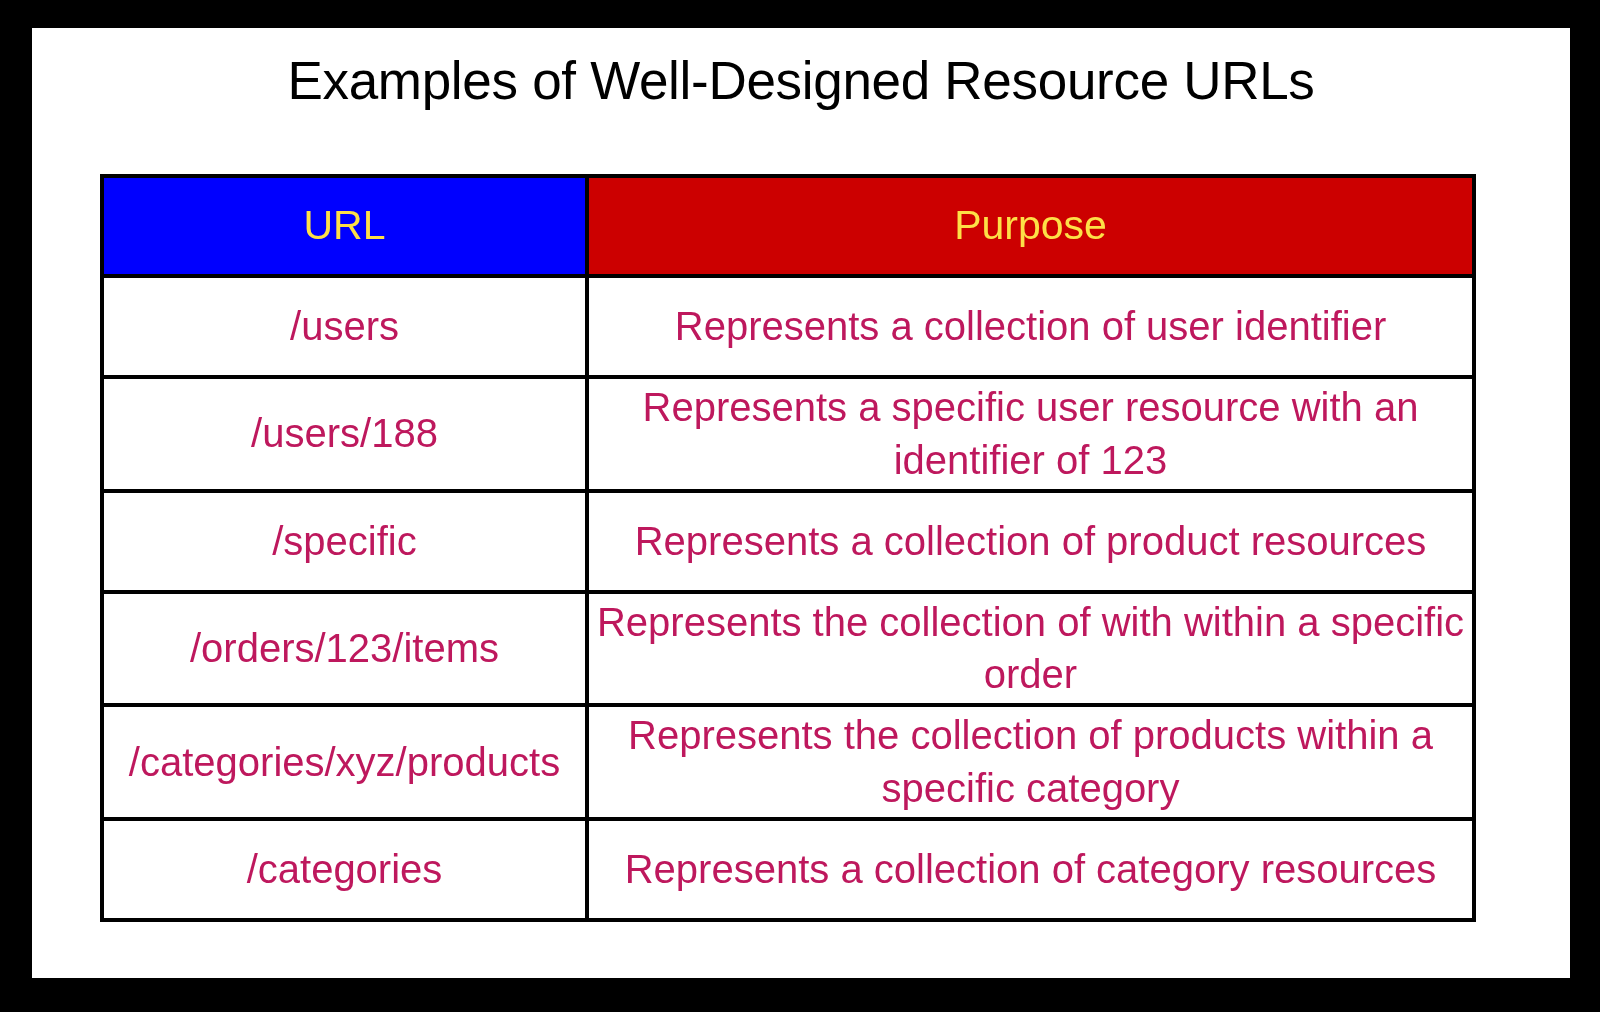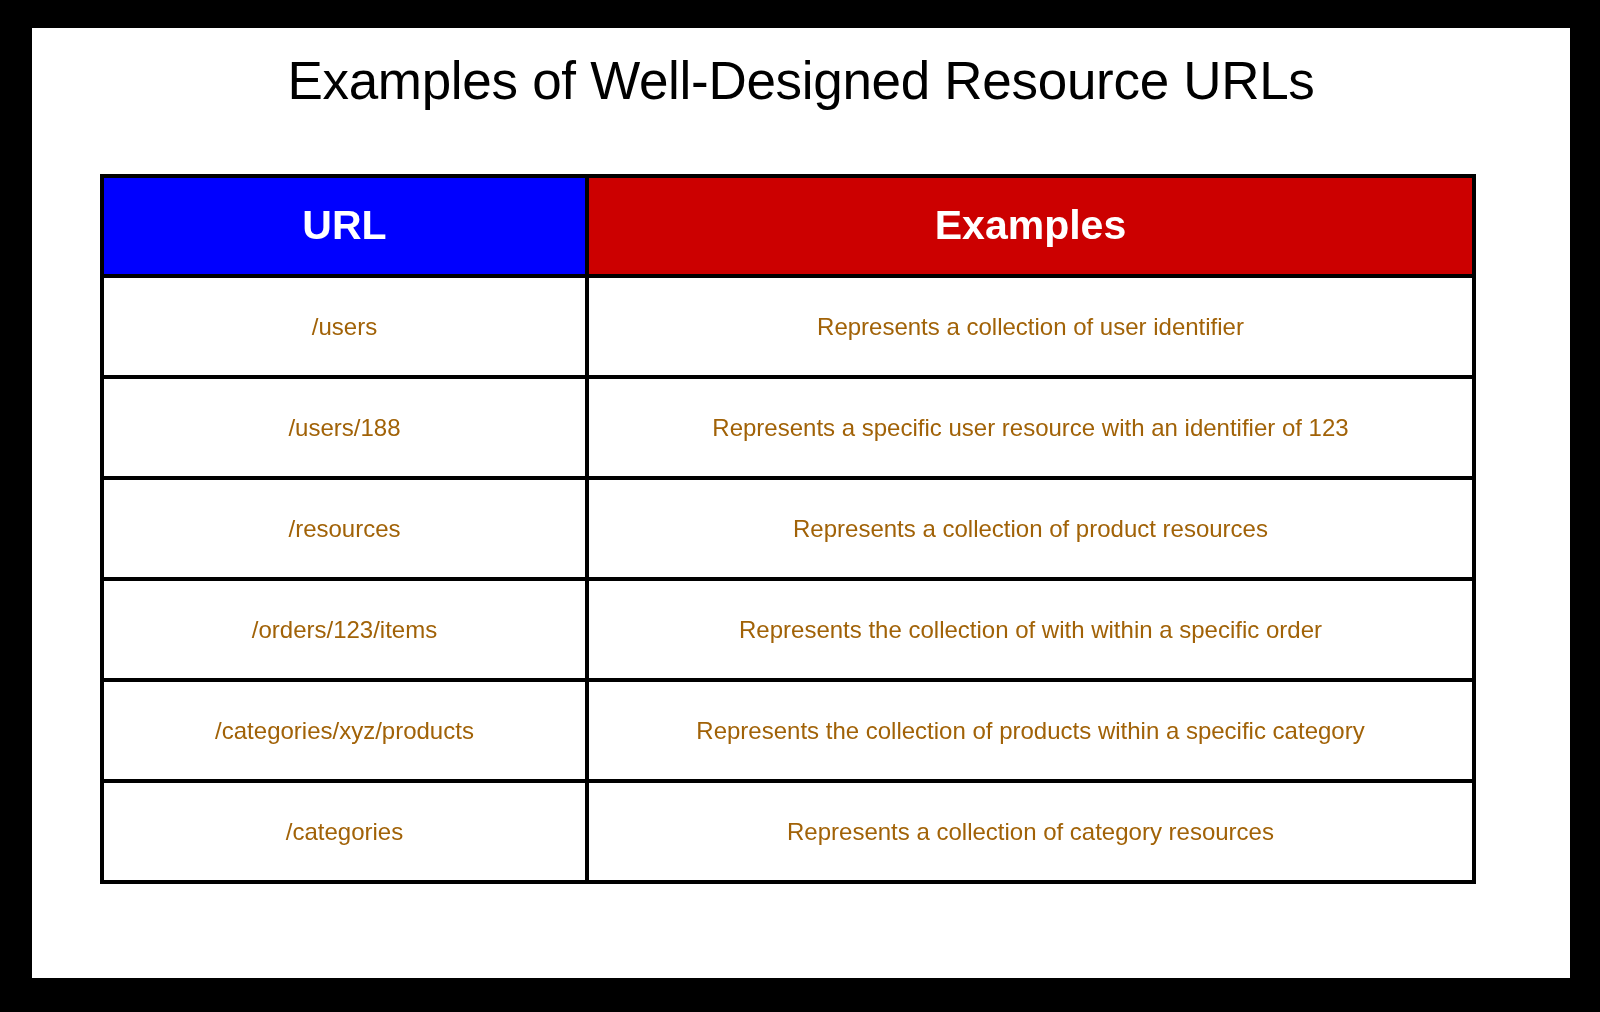--- a/index.html
+++ b/index.html
@@ -67,34 +67,34 @@
   #url-table td {
     border: 4px solid #000000;
     text-align: center;
     vertical-align: middle;
     padding: 2px 6px;
     box-sizing: border-box;
   }
 
   #url-table thead th {
     height: 100px;
-    color: #ffffff;
+    color: #fde047;
     font-size: 41px;
-    font-weight: 700;
+    font-weight: 400;
     line-height: 1.15;
   }
 
   th.header-url { background: #0000FF; }
   th.header-purpose { background: #CC0000; }
 
   #url-table tbody td {
     height: 101px;
     background: #FFFFFF;
-    color: #a16207;
-    font-size: 24px;
+    color: #be185d;
+    font-size: 40px;
     font-weight: 400;
     line-height: 1.32;
   }
 
   td.cell-url { padding-left: 8px; padding-right: 8px; }
   td.cell-purpose { padding-left: 10px; padding-right: 10px; }
 </style>
 </head>
 <body>
 
@@ -104,34 +104,34 @@
     <div id="slide-title">Examples of Well-Designed Resource URLs</div>
 
     <table id="url-table">
       <colgroup>
         <col class="col-url">
         <col class="col-purpose">
       </colgroup>
       <thead>
         <tr>
           <th class="header-url">URL</th>
-          <th class="header-purpose">Examples</th>
+          <th class="header-purpose">Purpose</th>
         </tr>
       </thead>
       <tbody>
         <tr>
           <td class="cell-url">/users</td>
           <td class="cell-purpose">Represents a collection of user identifier</td>
         </tr>
         <tr>
           <td class="cell-url">/users/188</td>
           <td class="cell-purpose">Represents a specific user resource with an identifier of 123</td>
         </tr>
         <tr>
-          <td class="cell-url">/resources</td>
+          <td class="cell-url">/specific</td>
           <td class="cell-purpose">Represents a collection of product resources</td>
         </tr>
         <tr>
           <td class="cell-url">/orders/123/items</td>
           <td class="cell-purpose">Represents the collection of with within a specific order</td>
         </tr>
         <tr>
           <td class="cell-url">/categories/xyz/products</td>
           <td class="cell-purpose">Represents the collection of products within a specific category</td>
         </tr>

